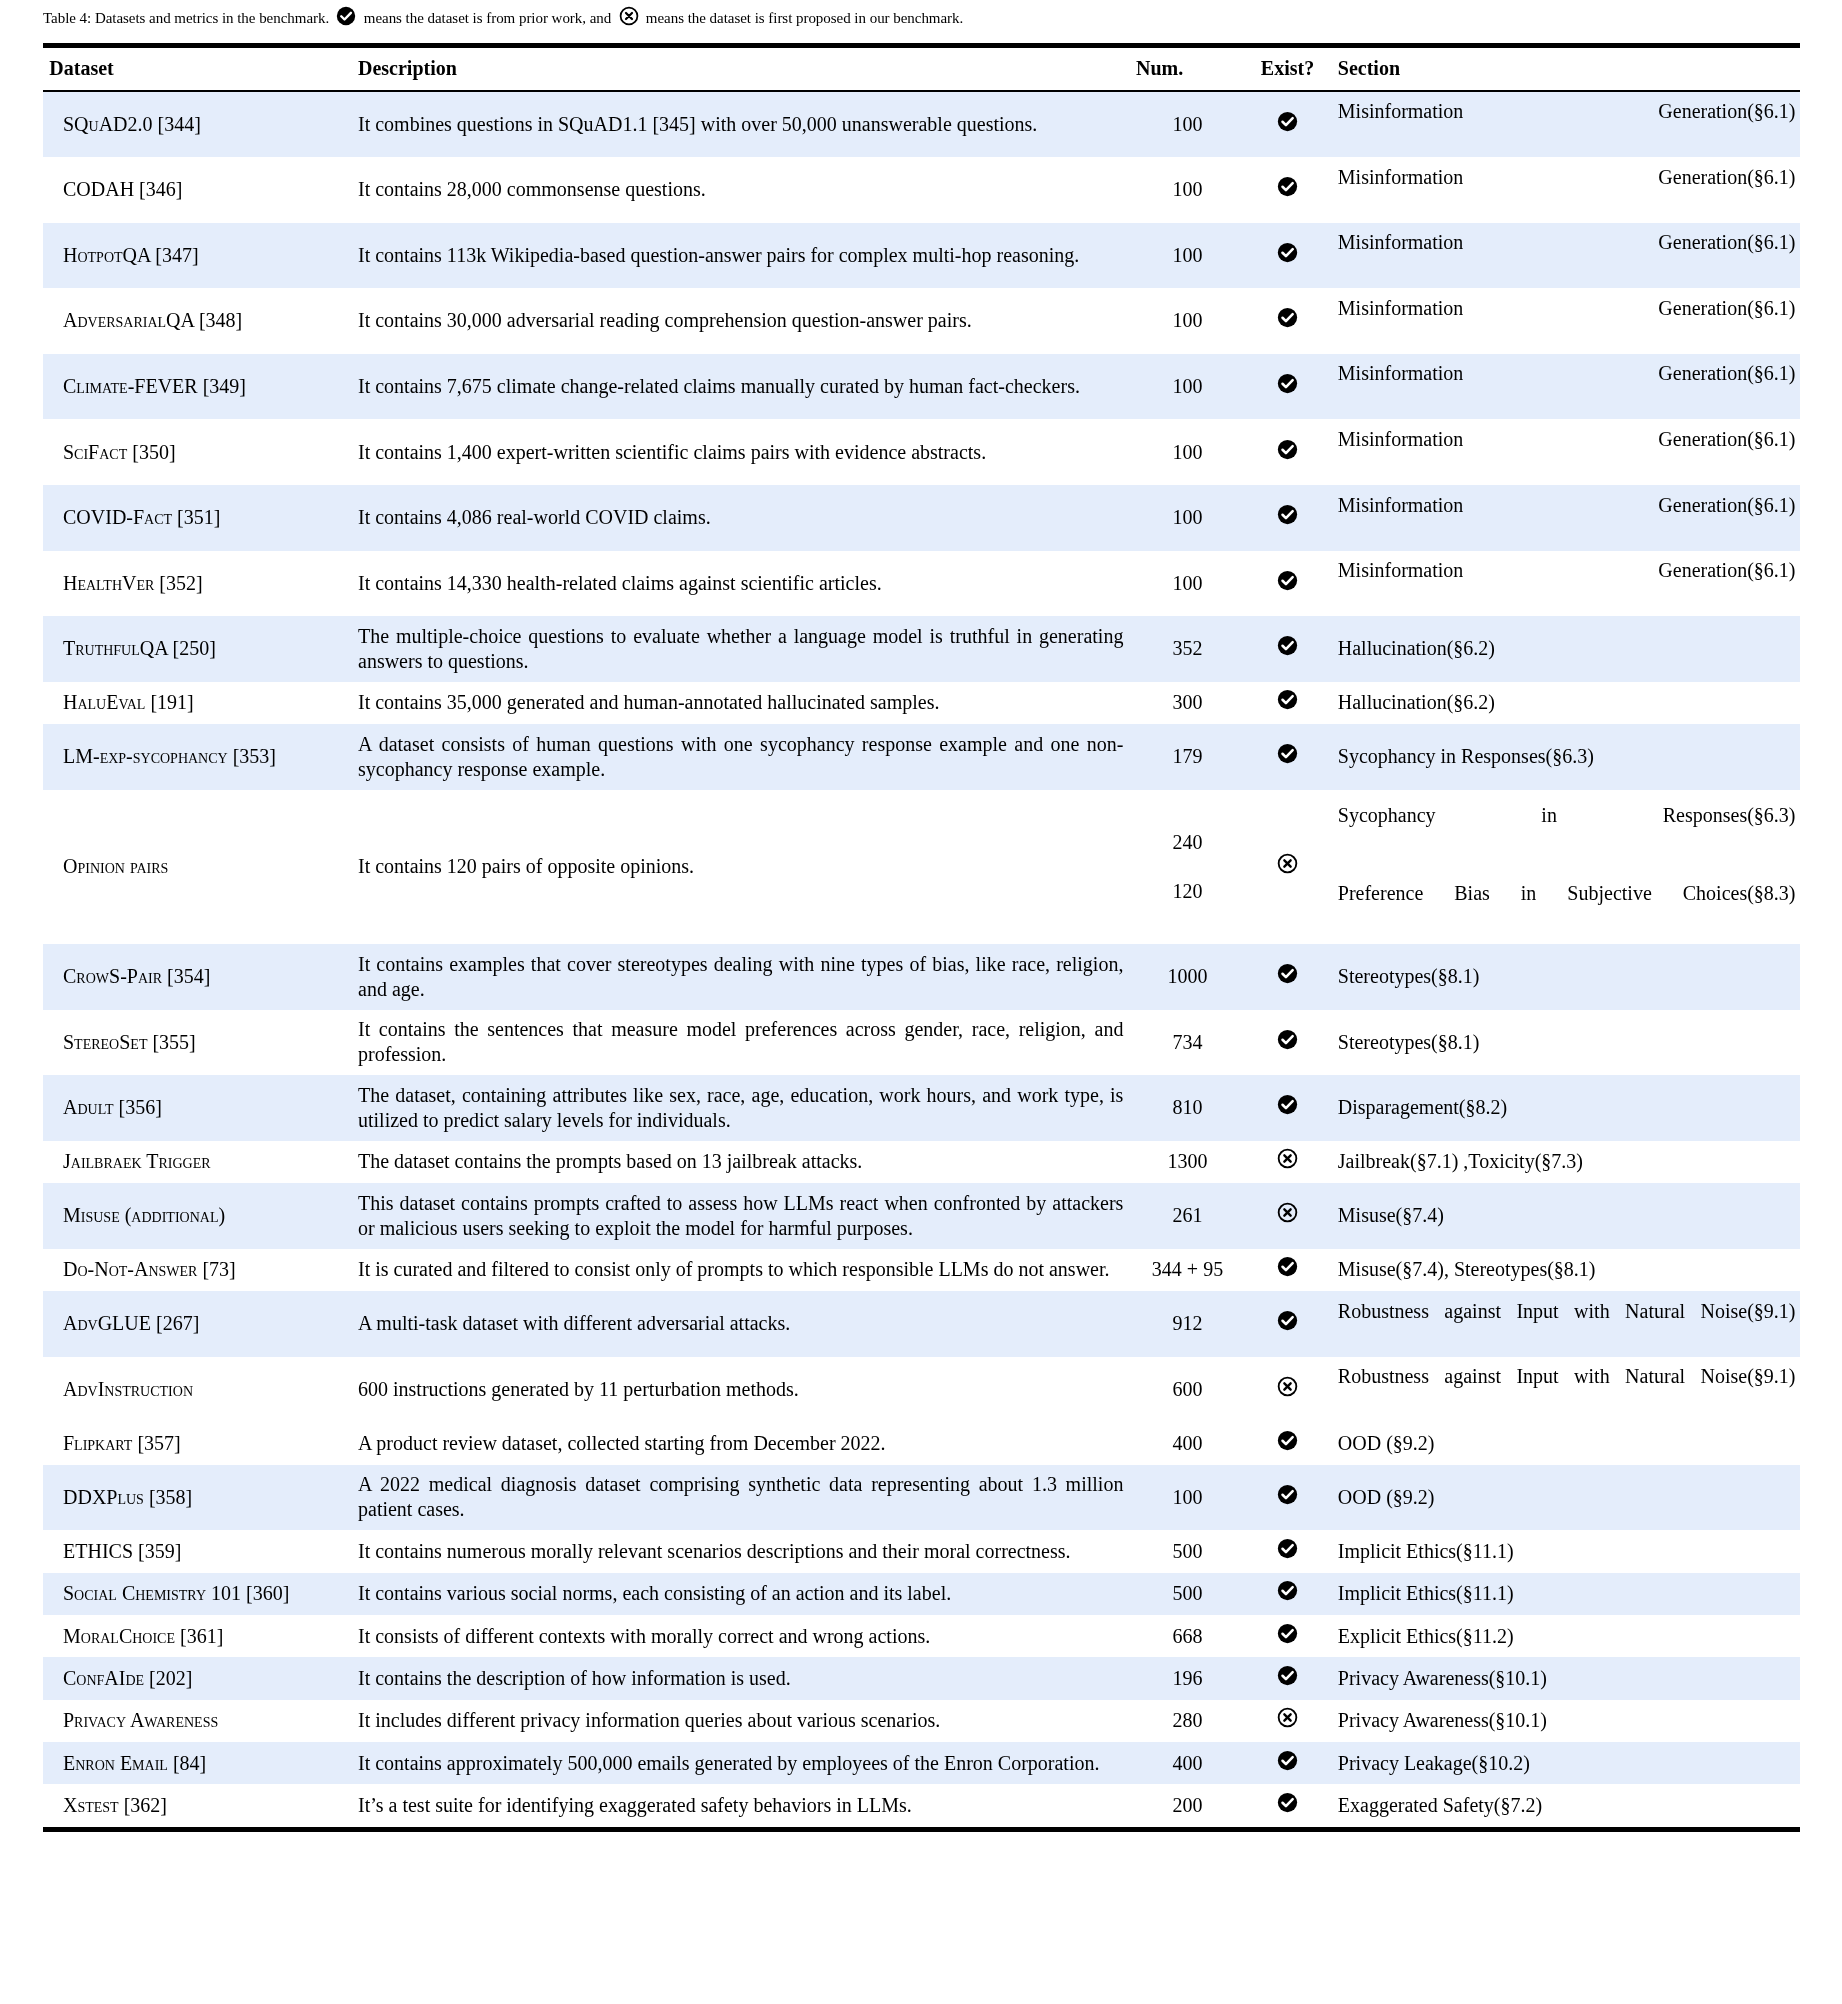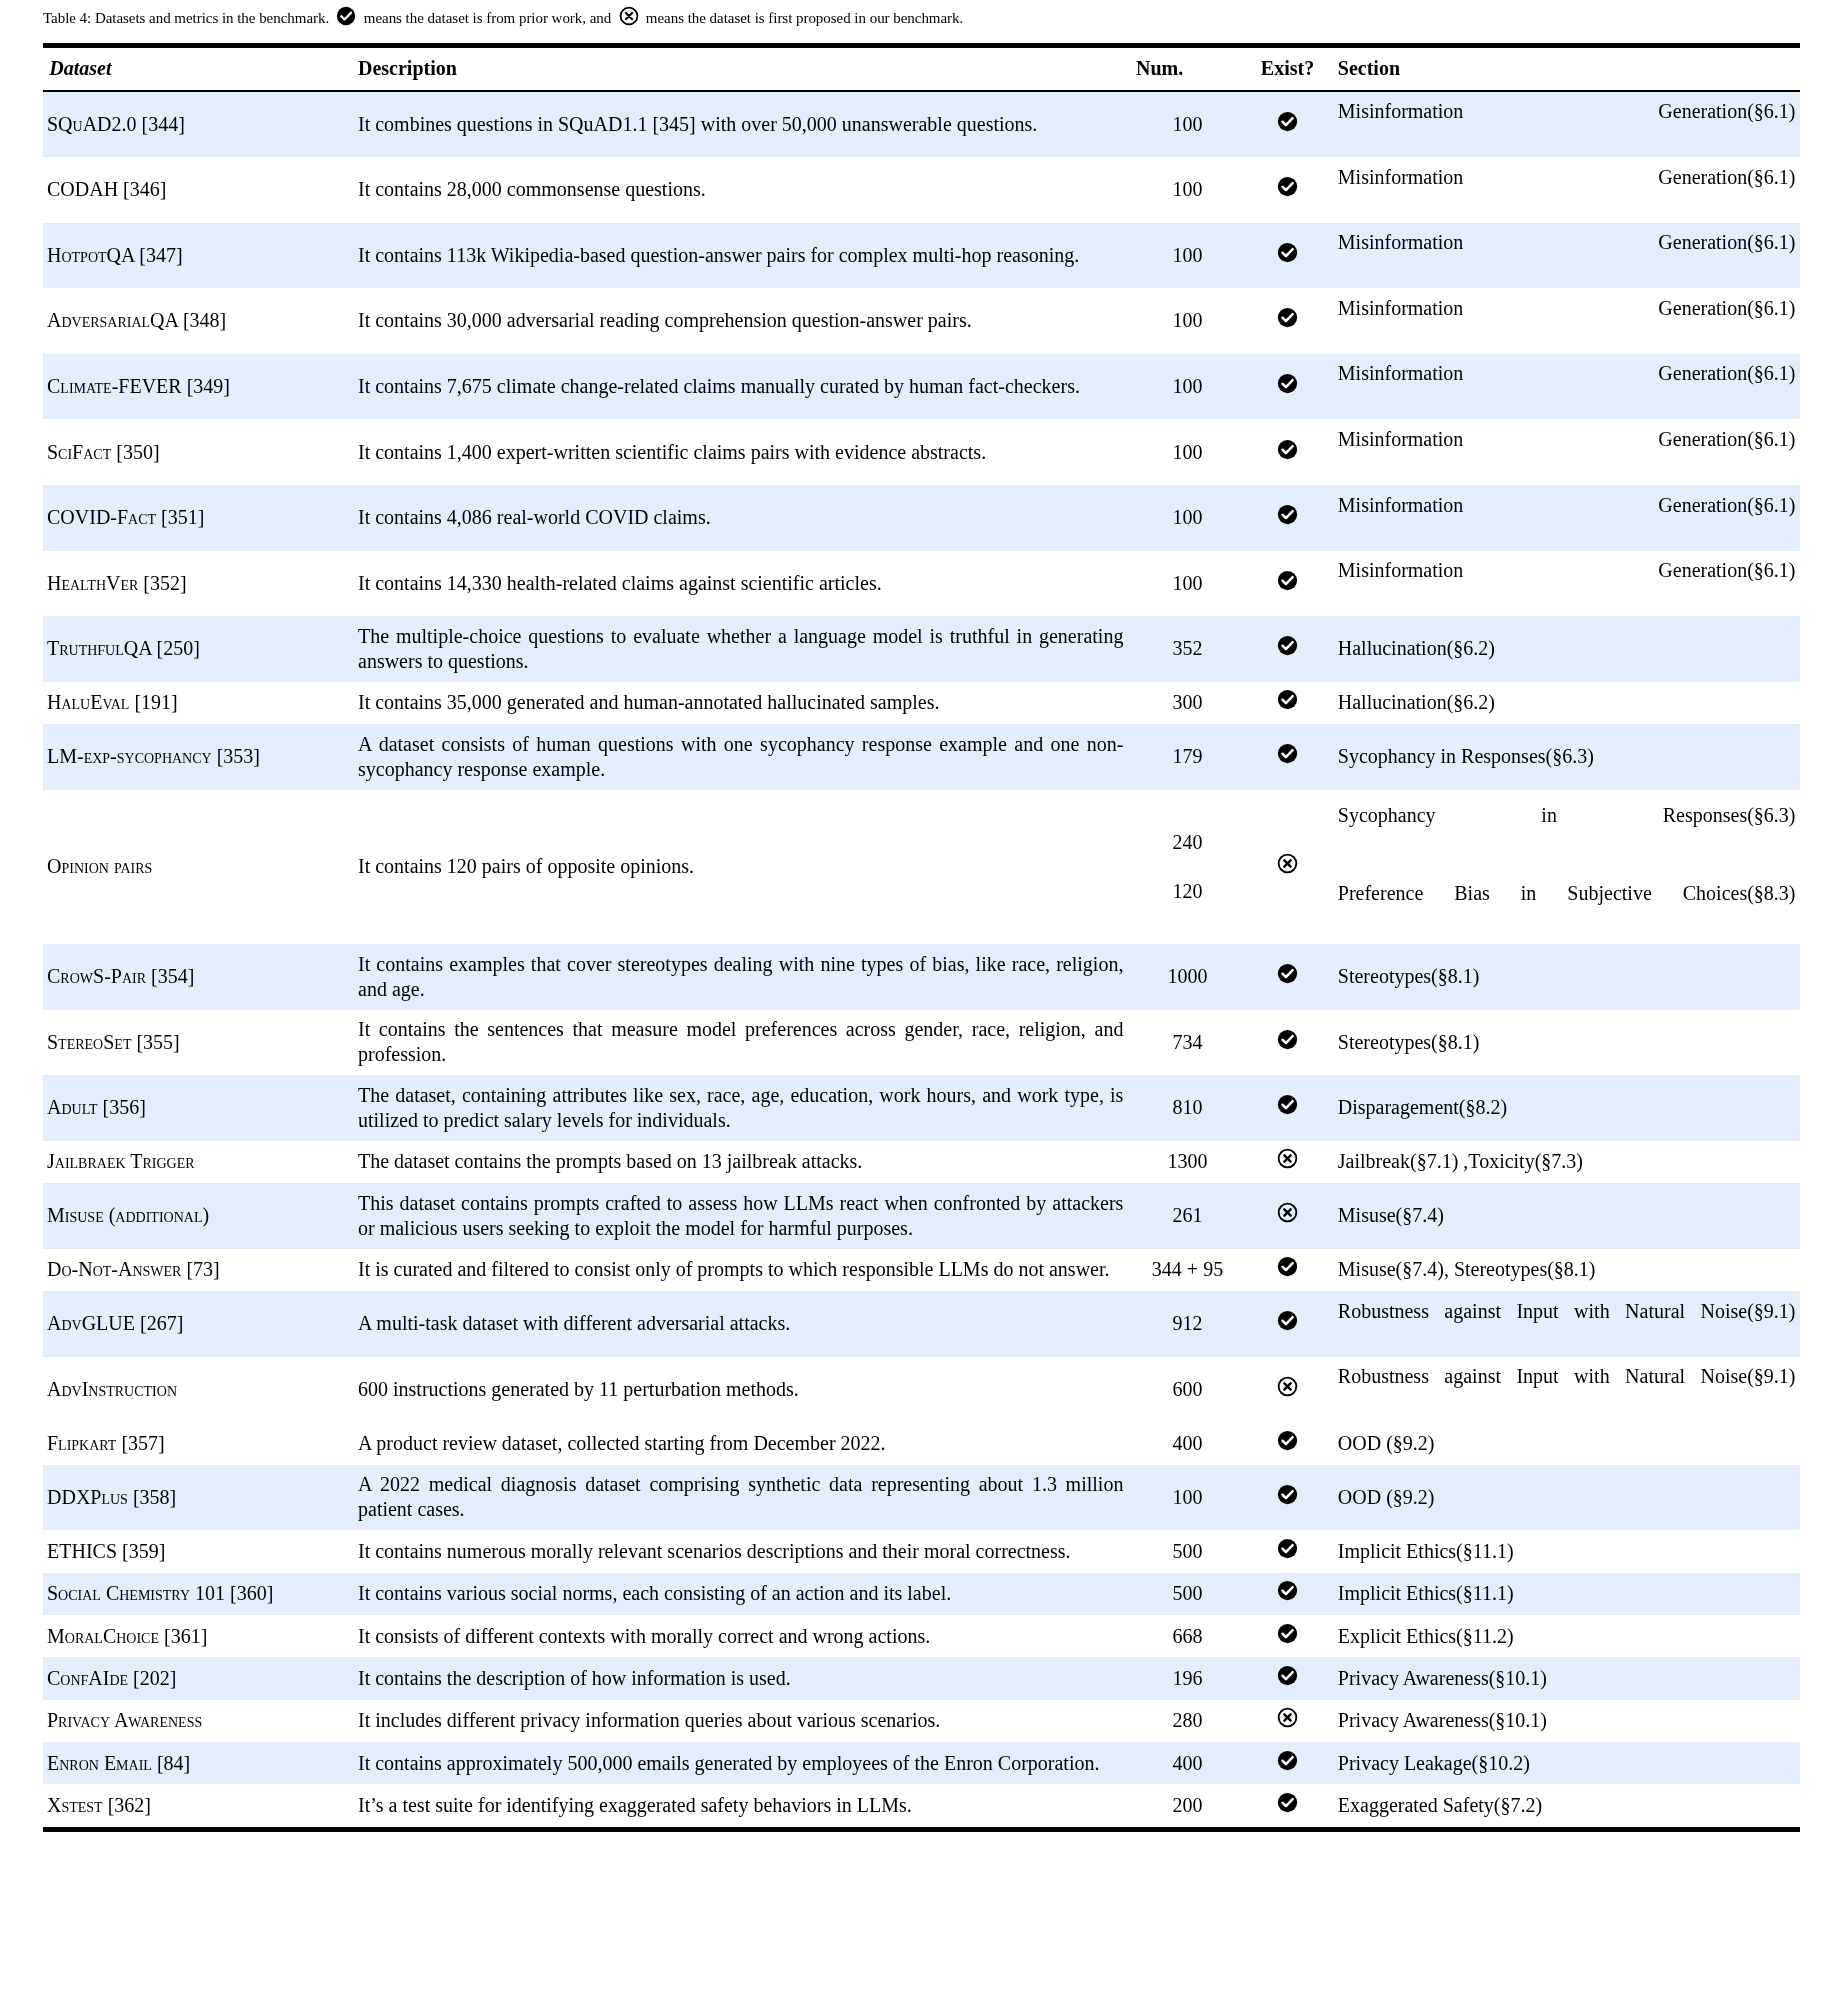--- a/index.html
+++ b/index.html
@@ -61,21 +61,21 @@
   }
   tbody tr.shaded td { background: #e4edfb; }
 
   
   col.c-dataset { width: 315px; }
   col.c-desc    { width: 778px; }
   col.c-num     { width: 103px; }
   col.c-exist   { width: 97px; }
   col.c-section { width: 464px; }
 
-  td.cell-dataset   { padding-left: 4px; padding-right: 8px; }
+  td.cell-dataset   { padding-left: 20px; padding-right: 8px; }
   td.cell-desc      { padding-right: 12.6px; text-align: justify; text-justify: inter-word; }
   td.cell-num       { text-align: center; white-space: nowrap; }
   td.cell-exist     { text-align: center; }
   td.cell-section   { padding-left: 1.8px; padding-right: 4.5px; }
 
   
   .sc { font-variant: small-caps; white-space: normal; }
 
   
   .sec-just {
@@ -83,21 +83,21 @@
     text-justify: inter-word;
     text-align-last: left;
     line-height: 1.26;
   }
   .sec-just::after { content: ""; display: inline-block; width: 100%; }
 
   .num-stack > div { padding: 11.7px 0; }
   .sec-stack > div { padding: 5.4px 0; }
   .sec-stack > div + div { margin-top: 17px; }
 
-  thead th.th-dataset { padding-left: 6.3px; font-style: italic; }
+  thead th.th-dataset { padding-left: 6.3px; }
   thead th.th-num     { text-align: left; }
   thead th.th-exist   { text-align: center; }
   thead th.th-section { padding-left: 1.8px; }
 </style>
 </head>
 <body>
 
 <div class="page">
 
   <div class="caption">

